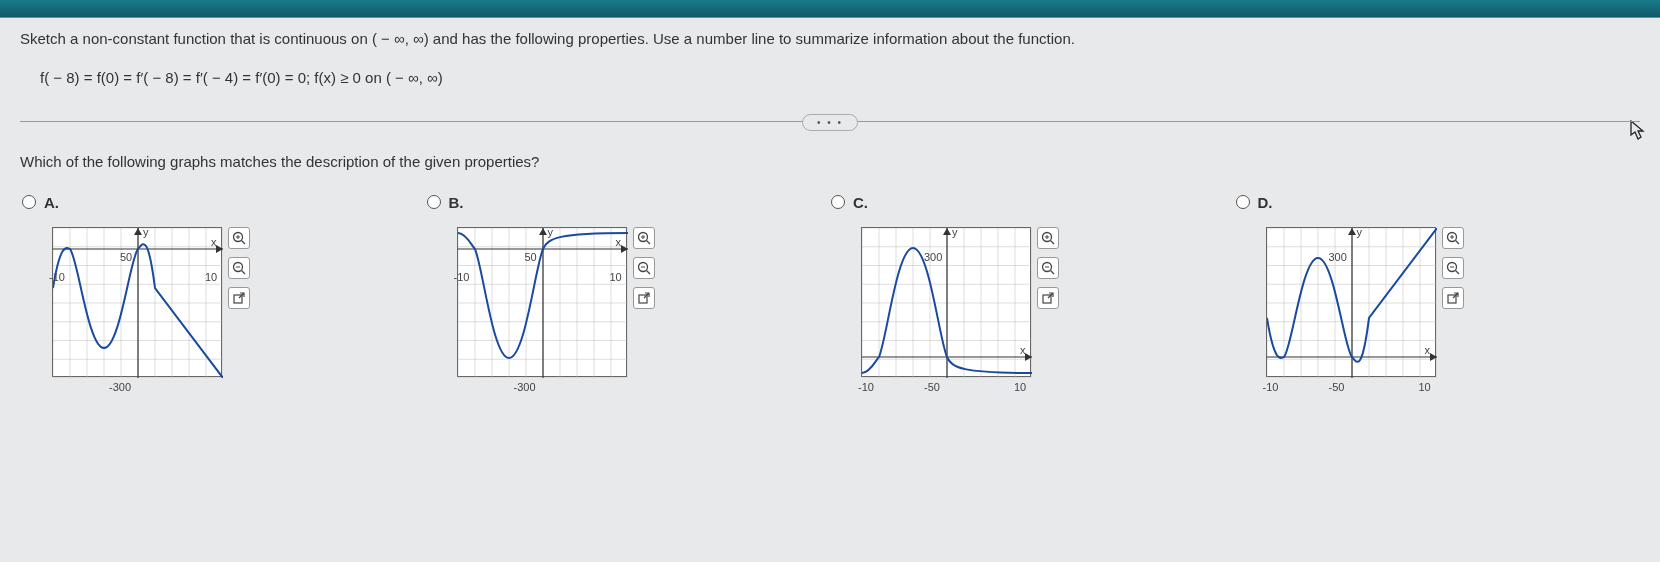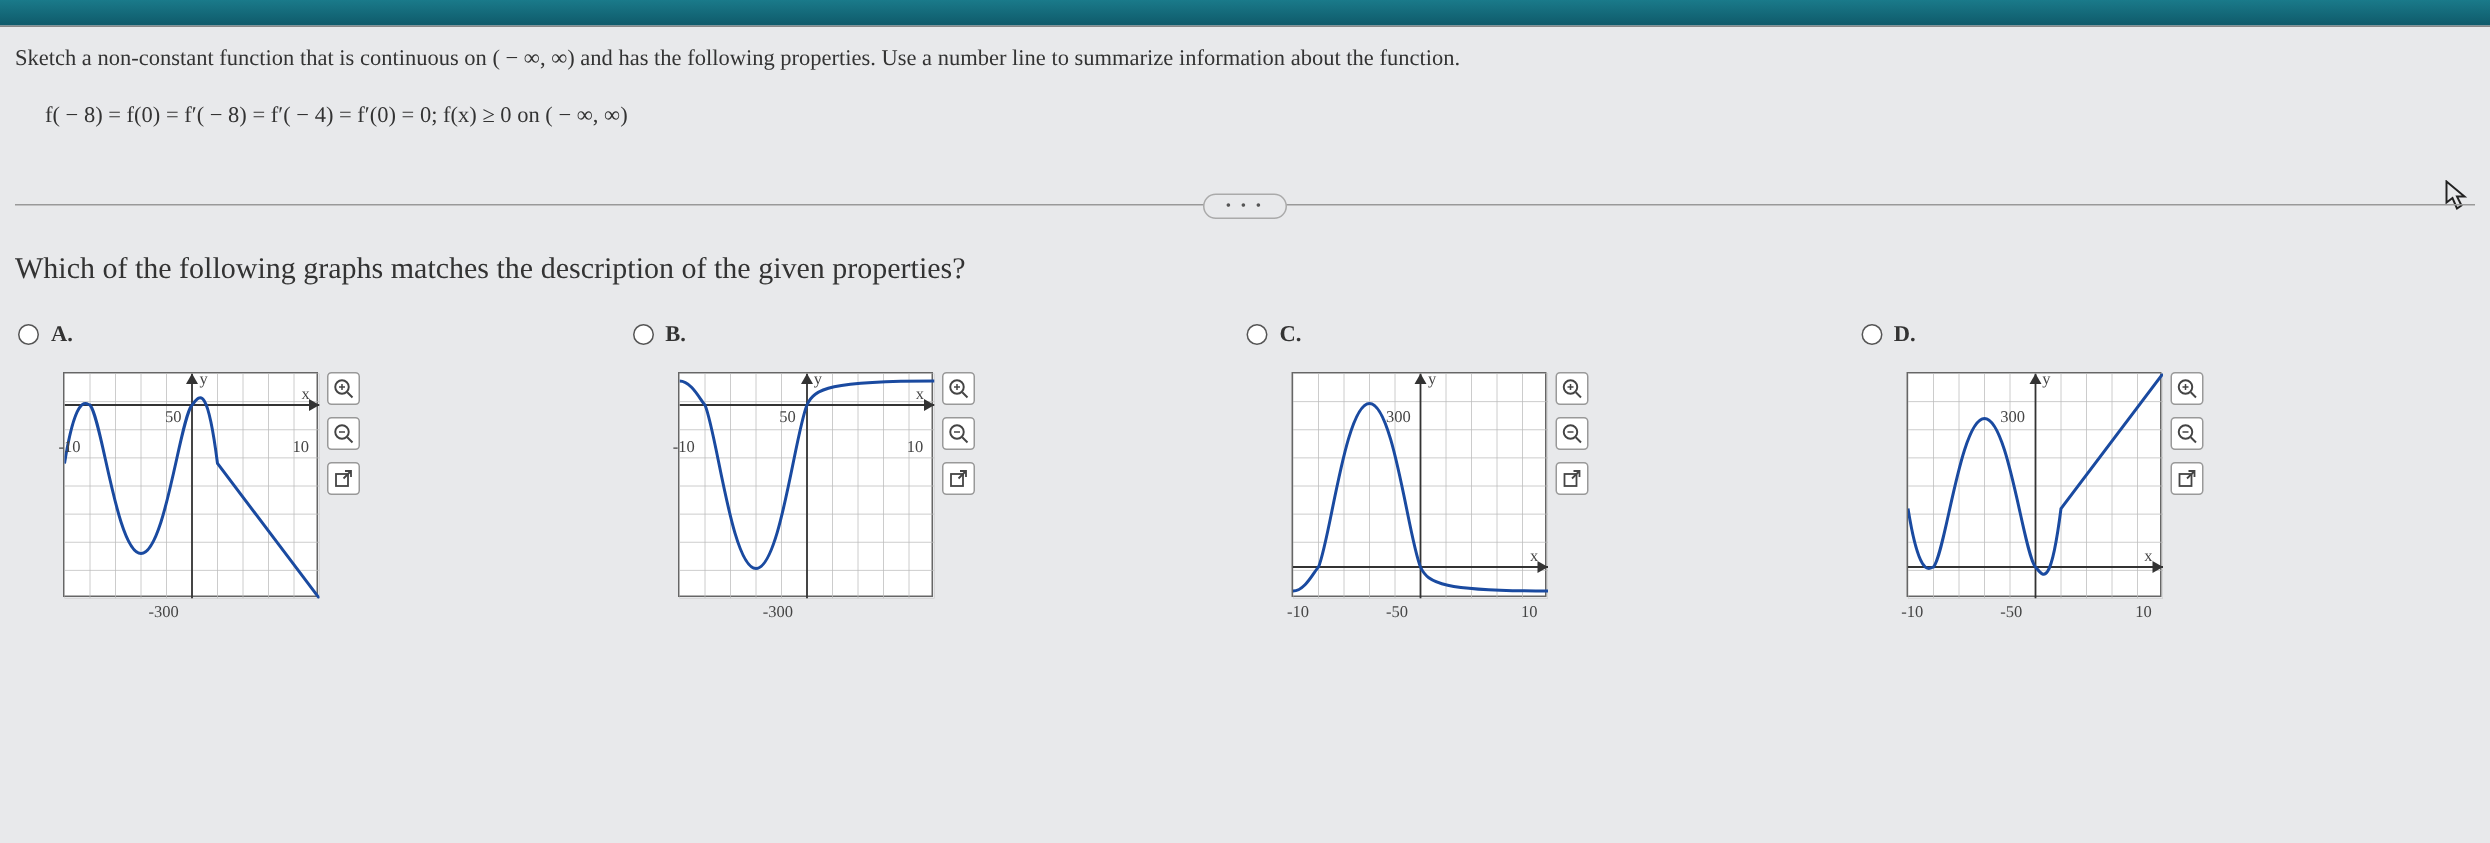--- a/index.html
+++ b/index.html
@@ -14,34 +14,33 @@
       height: 562px;
       position: relative;
       overflow: hidden;
     }
     .top-bar {
       height: 18px;
       background: linear-gradient(to bottom, #1a7a8a, #0f5a6a);
       border-bottom: 1px solid #888;
     }
     .content {
-      padding: 10px 10px;
-      font-family: Liberation Serif, serif;
+      padding: 10px 20px;
     }
     .question-text {
       font-size: 15px;
       color: #333;
       line-height: 1.5;
       margin-bottom: 18px;
     }
     .math-expr {
       font-size: 15px;
       color: #333;
       padding-left: 20px;
-      margin-bottom: 41px;
+      margin-bottom: 26px;
     }
     .ellipsis-divider {
       text-align: center;
       margin: 8px 0 14px 0;
       position: relative;
     }
     .ellipsis-divider::before {
       content: "";
       position: absolute;
       left: 0;
@@ -57,21 +56,21 @@
       border: 1px solid #aaa;
       border-radius: 11px;
       padding: 2px 14px;
       font-size: 10px;
       color: #555;
       letter-spacing: 2px;
       position: relative;
       z-index: 1;
     }
     .sub-question {
-      font-size: 20px;
+      font-size: 15px;
       color: #333;
       margin: 22px 0 24px 0;
     }
     .options-row {
       display: flex;
       gap: 0;
       padding-left: 2px;
     }
     .option {
       flex: 1;

